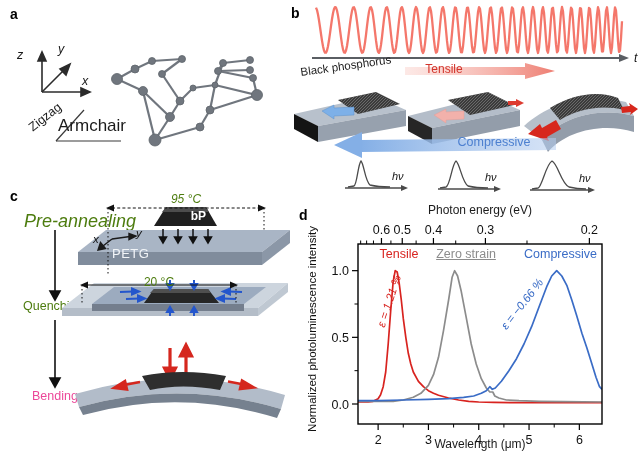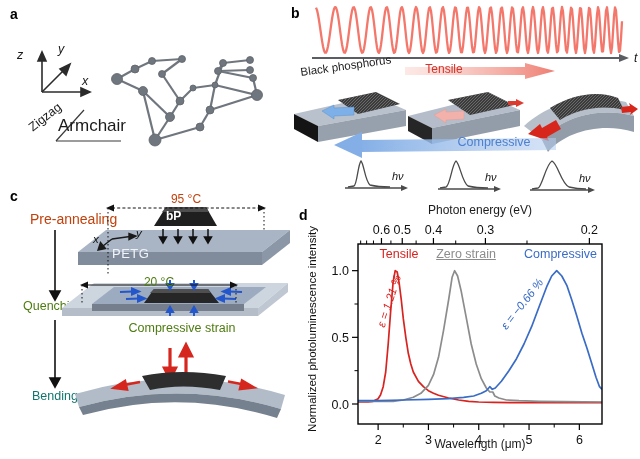--- a/index.html
+++ b/index.html
@@ -1,21 +1,21 @@
 <!DOCTYPE html>
 <html><head>
 <meta charset="utf-8">
 <style>
   html,body{margin:0;padding:0;background:#fff;}
   #figure{position:relative;width:640px;height:459px;background:#fff;overflow:hidden;
           font-family:"Liberation Sans","DejaVu Sans",sans-serif;color:#1a1a1a;}
   .abs{position:absolute;}
   .panel-letter{font-weight:bold;font-size:14px;color:#000;}
   .it{font-style:italic;}
-  .red{color:#c2410c;}
+  .red{color:#4d7c0f;font-style:italic;}
   .blue{color:#4d7c0f;}
   .lbl{font-size:12px;line-height:1.1;}
   .ctr{text-align:center;}
   
   .series-lbl{font-size:12.5px;}
   .lbl-tensile{color:#d8231f;}
   .lbl-zero{color:#8c8c8c;}
   .lbl-comp{color:#3a6cc6;}
   .strain-lbl{font-size:11.5px;font-style:italic;white-space:nowrap;text-align:center;}
   #ylabel{left:-113px;top:128px;width:264px;text-align:center;transform:rotate(-90deg);
@@ -187,23 +187,23 @@
       </g>
       <text x="64" y="30" font-size="11" font-style="italic" fill="#111">hν</text>
       <text x="157" y="31" font-size="11" font-style="italic" fill="#111">hν</text>
       <text x="251" y="32" font-size="11" font-style="italic" fill="#111">hν</text>
     </svg>
   </div>
 
   <div class="abs" style="left:0;top:180px;width:293px;height:279px;">
     <div class="abs panel-letter" style="left:10px;top:8px;">c</div>
 
-    <div class="abs lbl red" style="left:30px;top:32px;font-size:14px;">Pre-annealing</div>
+    <div class="abs lbl red" style="left:24px;top:32px;font-size:18px;">Pre-annealing</div>
     <div class="abs lbl blue" style="left:23px;top:120px;font-size:12.5px;">Quenching</div>
-    <div class="abs lbl" style="left:32px;top:210px;font-size:12.5px;color:#0f766e;">Bending</div>
+    <div class="abs lbl" style="left:32px;top:210px;font-size:12.5px;color:#ec4899;">Bending</div>
 
     <svg class="abs" style="left:0;top:0;" width="293" height="279" viewBox="0 0 293 279">
 
       <g stroke="#111" stroke-width="1.6" fill="#111">
         <line x1="55" y1="50" x2="55" y2="112"></line>
         <polygon points="50,111 60,111 55,120"></polygon>
         <line x1="55" y1="140" x2="55" y2="199"></line>
         <polygon points="50,198 60,198 55,207"></polygon>
       </g>
 
@@ -294,24 +294,23 @@
         <g stroke="#d5271e" stroke-width="2.6" fill="#d5271e">
           <line x1="140" y1="202" x2="124" y2="205"></line>
             <polygon points="125,201 127,209.5 114,208"></polygon>
           <line x1="228" y1="201.5" x2="244" y2="204.5"></line>
             <polygon points="242,200.5 240,209 254,207.5"></polygon>
         </g>
       </g>
     </svg>
 
     <div class="abs lbl red ctr" style="left:156px;top:13px;width:60px;">95 °C</div>
-    <div class="abs" style="left:166px;top:29px;width:40px;text-align:left;font-size:12px;font-weight:bold;color:#fff;">bP</div>
+    <div class="abs" style="left:166px;top:29px;width:40px;text-align:right;font-size:12px;font-weight:bold;color:#fff;">bP</div>
     <div class="abs" style="left:112px;top:66px;font-size:13px;font-weight:normal;color:#f2f5f8;letter-spacing:0.5px;">PETG</div>
     <div class="abs lbl blue ctr" style="left:129px;top:96px;width:60px;">20 °C</div>
-    <div class="abs blue ctr" style="left:107px;top:141px;width:150px;font-size:12.5px;">Compressive strain</div>
   </div>
 
   <div class="abs" style="left:293px;top:195px;width:347px;height:264px;">
     <div class="abs panel-letter" style="left:6px;top:12px;">d</div>
 
     <div class="abs" id="ylabel">Normalized photoluminescence intensity</div>
     <div class="abs ctr" style="left:107px;top:8px;width:160px;font-size:12px;">Photon energy (eV)</div>
     <div class="abs ctr" style="left:107px;top:242px;width:160px;font-size:12px;">Wavelength (μm)</div>
 
     <svg class="abs" id="chart-svg" style="left:0;top:0;" width="347" height="264" viewBox="0 0 347 264">

